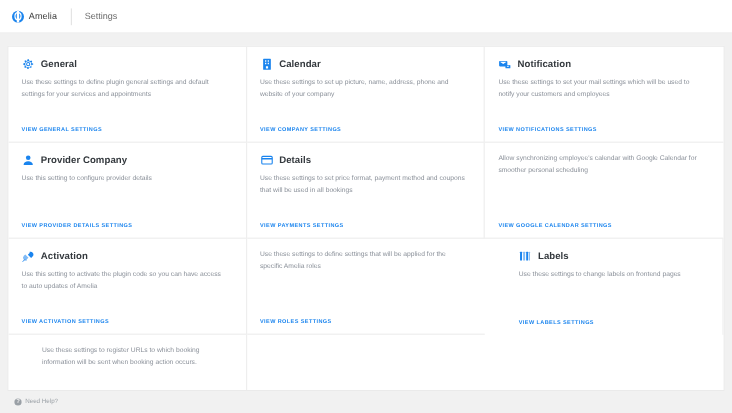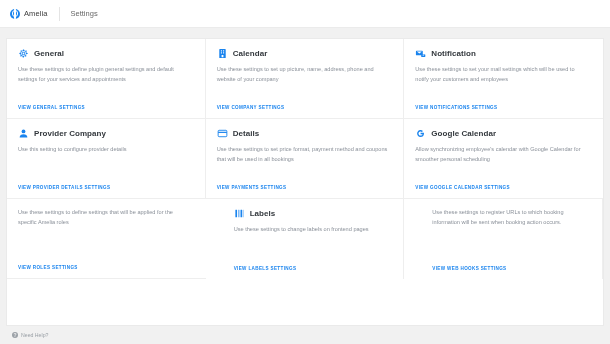--- a/index.html
+++ b/index.html
@@ -286,33 +286,39 @@
             <path d="M2.5 9.5h19" stroke-width="2.6"></path>
           </svg>
         </span>
         <span class="card-title">Details</span>
       </div>
       <div class="card-desc">Use these settings to set price format, payment method and coupons that will be used in all bookings</div>
       <div class="card-link">VIEW PAYMENTS SETTINGS</div>
     </div>
 
     <div class="card no-right">
-      <div class="card-head">
-        <span class="card-icon">
-          <svg width="11" height="11" viewBox="0 0 24 24" fill="#1a84ee">
-            <path d="M12.2 10.4v3.1h4.4a3.9 3.9 0 0 1-4.4 2.9 4.5 4.5 0 1 1 2.9-7.9l2.2-2.2a7.6 7.6 0 1 0-5.1 13.3c4.3 0 7.4-3 7.4-7.3 0-.7-.07-1.3-.2-1.9h-7.2z"></path>
-          </svg>
-        </span>
-        <span class="card-title">Google Calendar</span>
-      </div>
       <div class="card-desc">Allow synchronizing employee's calendar with Google Calendar for smoother personal scheduling</div>
       <div class="card-link">VIEW GOOGLE CALENDAR SETTINGS</div>
     </div>
 
 
+    <div class="card">
+      <div class="card-head">
+        <span class="card-icon">
+          <svg width="11" height="11" viewBox="0 0 24 24" fill="#1a84ee">
+            <path d="M14.6 4.1a5.2 5.2 0 0 1 5.3 8.6l-2.6 2.6-5.9-5.9 2.6-2.6a5.2 5.2 0 0 1 .6-.7z"></path>
+            <path d="M9.4 19.9a5.2 5.2 0 0 1-5.3-8.6l2.6-2.6 5.9 5.9-2.6 2.6c-.2.2-.4.4-.6.7z" opacity="0.55"></path>
+            <path d="M2.5 21.5l3.2-3.2" stroke="#1a84ee" stroke-width="1.8" stroke-linecap="round"></path>
+          </svg>
+        </span>
+        <span class="card-title">Activation</span>
+      </div>
+      <div class="card-desc">Use this setting to activate the plugin code so you can have access to auto updates of Amelia</div>
+      <div class="card-link">VIEW ACTIVATION SETTINGS</div>
+    </div>
 
     <div class="card no-right">
       <div class="card-desc">Use these settings to define settings that will be applied for the specific Amelia roles</div>
       <div class="card-link">VIEW ROLES SETTINGS</div>
     </div>
 
     <div class="card no-bottom">
       <div class="card-head">
         <span class="card-icon">
           <svg width="11" height="11" viewBox="0 0 24 24" fill="#1a84ee">

